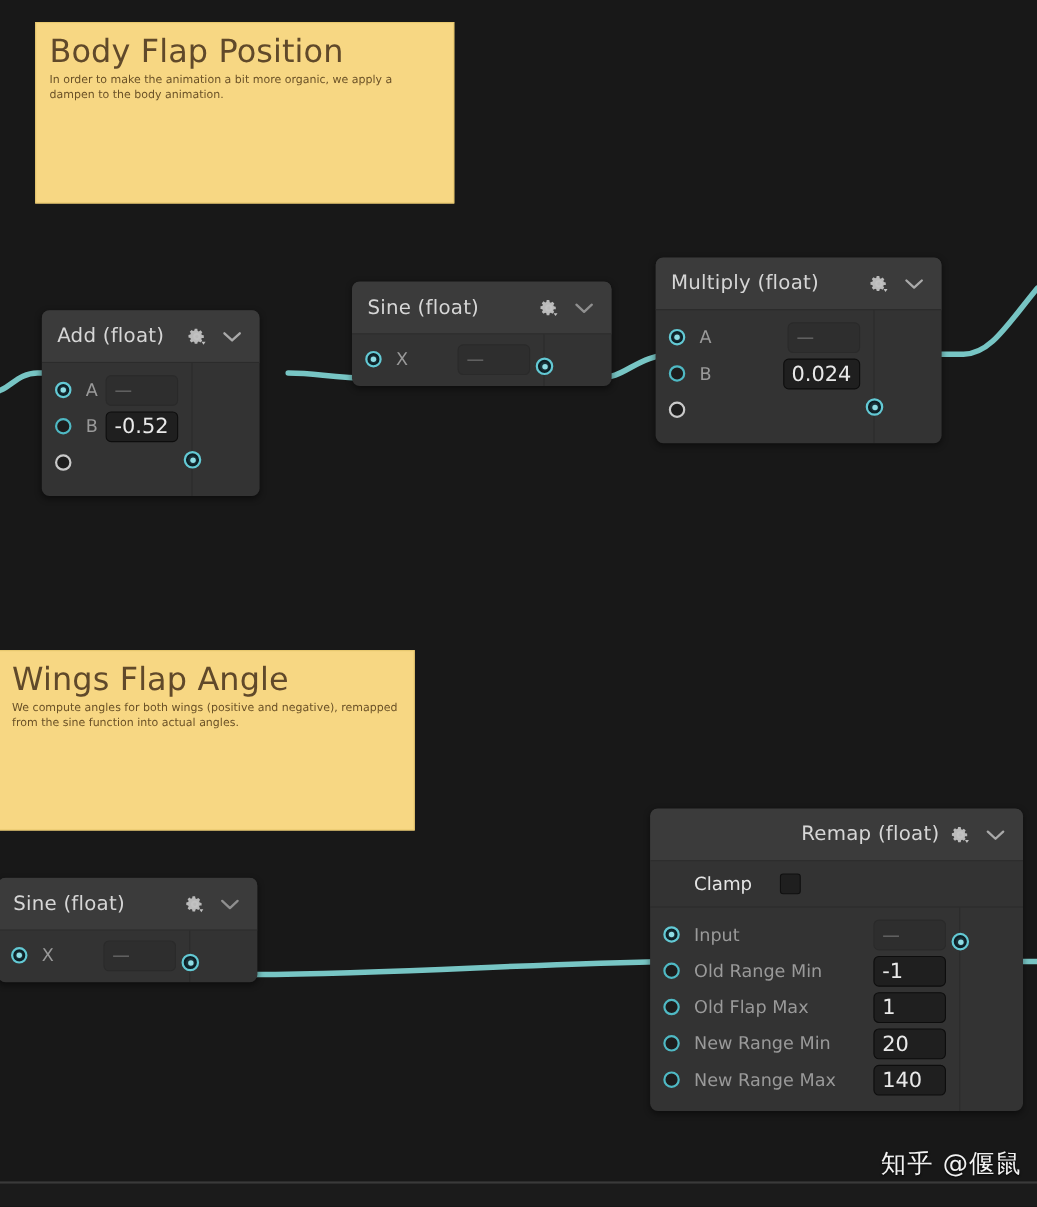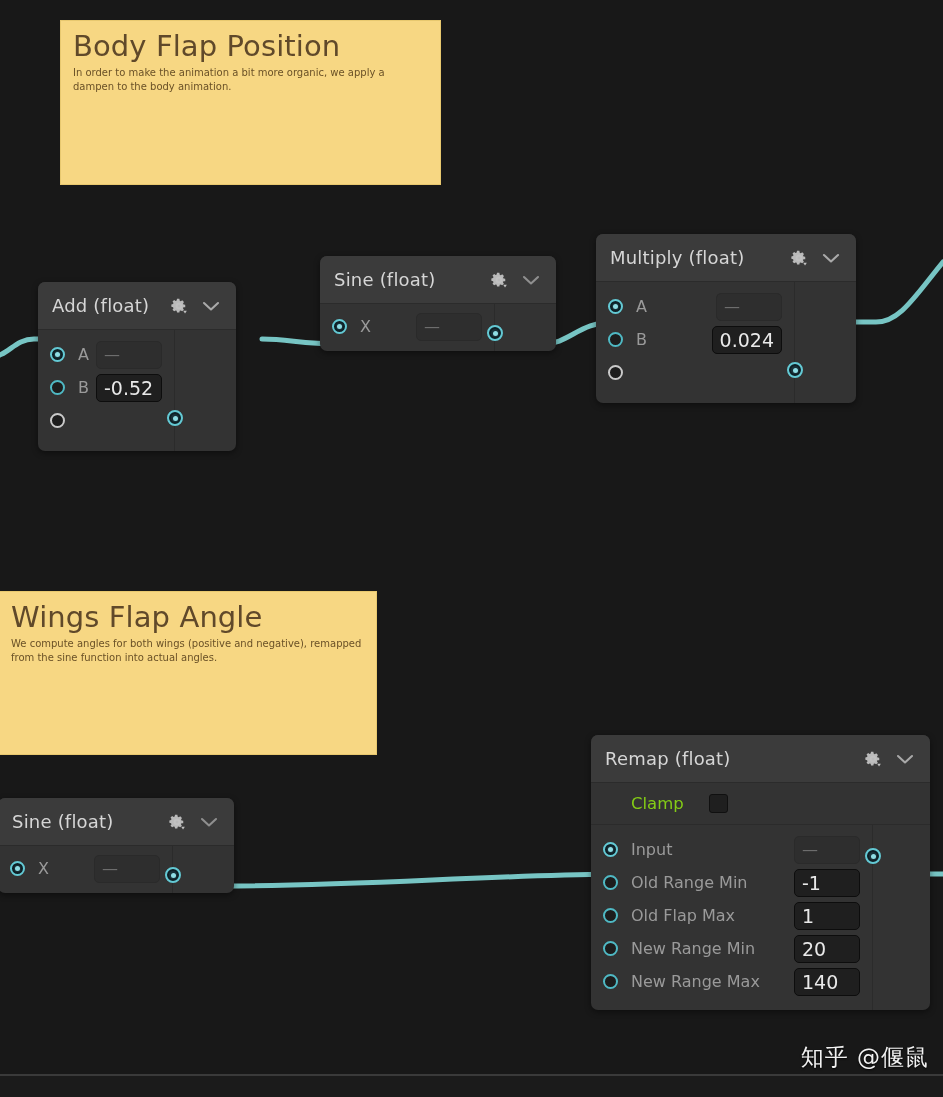--- a/index.html
+++ b/index.html
@@ -168,21 +168,21 @@
   }
   .opt-row {
     display: flex;
     align-items: center;
     height: 42px;
     padding-left: 40px;
     border-bottom: 1px solid #2b2b2b;
     background: #333333;
   }
   .opt-label {
-    color: #84cc16;
+    color: #e5e5e5;
     font-size: 16.5px;
     margin-right: 25px;
   }
   .checkbox {
     width: 19px; height: 19px;
     background: #1f1f1f;
     border: 1px solid #101010;
     border-radius: 3px;
   }
   
@@ -218,21 +218,21 @@
     <g fill="none" stroke="#77c5c4" stroke-width="5" stroke-linecap="round">
       <path d="M -10 357 C 8 357 14 339 34 339 L 58 339"></path>
       <path d="M 262 339 C 290 339 300 344 339 344"></path>
       <path d="M 543 344 C 570 344 578 322 615 322"></path>
       <path d="M 838 322 L 876 322 C 900 322 915 296 943 262"></path>
       <path d="M 222 886 C 360 886 470 876 611 874"></path>
       <path d="M 917 874 L 943 874"></path>
     </g>
   </svg>
 
-  <div class="note" style="left:32px; top:20px; width:381px; height:165px;margin-left:28px;">
+  <div class="note" style="left:32px; top:20px; width:381px; height:165px;">
     <p class="note-title">Body Flap Position</p>
     <p class="note-body">In order to make the animation a bit more organic, we apply a dampen to the body animation.</p>
   </div>
 
   <div class="note" style="left:-2px; top:591px; width:379px; height:164px;">
     <p class="note-title">Wings Flap Angle</p>
     <p class="note-body">We compute angles for both wings (positive and negative), remapped from the sine function into actual angles.</p>
   </div>
 
   <div class="node" style="left:38px; top:251px; width:198px;margin-top:31px;">
@@ -366,21 +366,21 @@
           <span class="port-label">X</span>
           <span class="field linked">—</span>
         </div>
       </div>
       <div class="out-col">
         <span class="sock teal-filled out" style="top:21px;"></span>
       </div>
     </div>
   </div>
 
-  <div class="node" style="left:591px; top:735px; width:339px;">
+  <div class="node" style="left:591px; top:735px; width:339px;text-align:right;">
     <div class="node-header">
       <span class="node-title">Remap (float)</span>
       <span class="hdr-icon">
         <svg width="18" height="18" viewBox="0 0 20 20">
             <path fill="#d9d9d9" d="M10 6.4a3.6 3.6 0 100 7.2 3.6 3.6 0 000-7.2zm0 5.3a1.7 1.7 0 110-3.4 1.7 1.7 0 010 3.4z"></path>
             <path fill="#d9d9d9" d="M17 11.3l-.1-2.6-1.9-.4-.5-1.2 1-1.6-1.9-1.8-1.6 1.1-1.2-.5L10.4 2H7.8l-.4 1.9-1.2.5-1.6-1.1L2.8 5.1l1.1 1.6-.5 1.2-1.9.4v2.6l1.9.4.5 1.2-1.1 1.6 1.8 1.8 1.6-1 1.2.5.4 1.9h2.6l.4-1.9 1.2-.5 1.6 1 1.8-1.8-1-1.6.5-1.2z" opacity="0.95"></path>
             <path fill="#d9d9d9" d="M14.7 15.2h4l-2 3z"></path>
           </svg>
       </span>
       <span class="hdr-icon">

